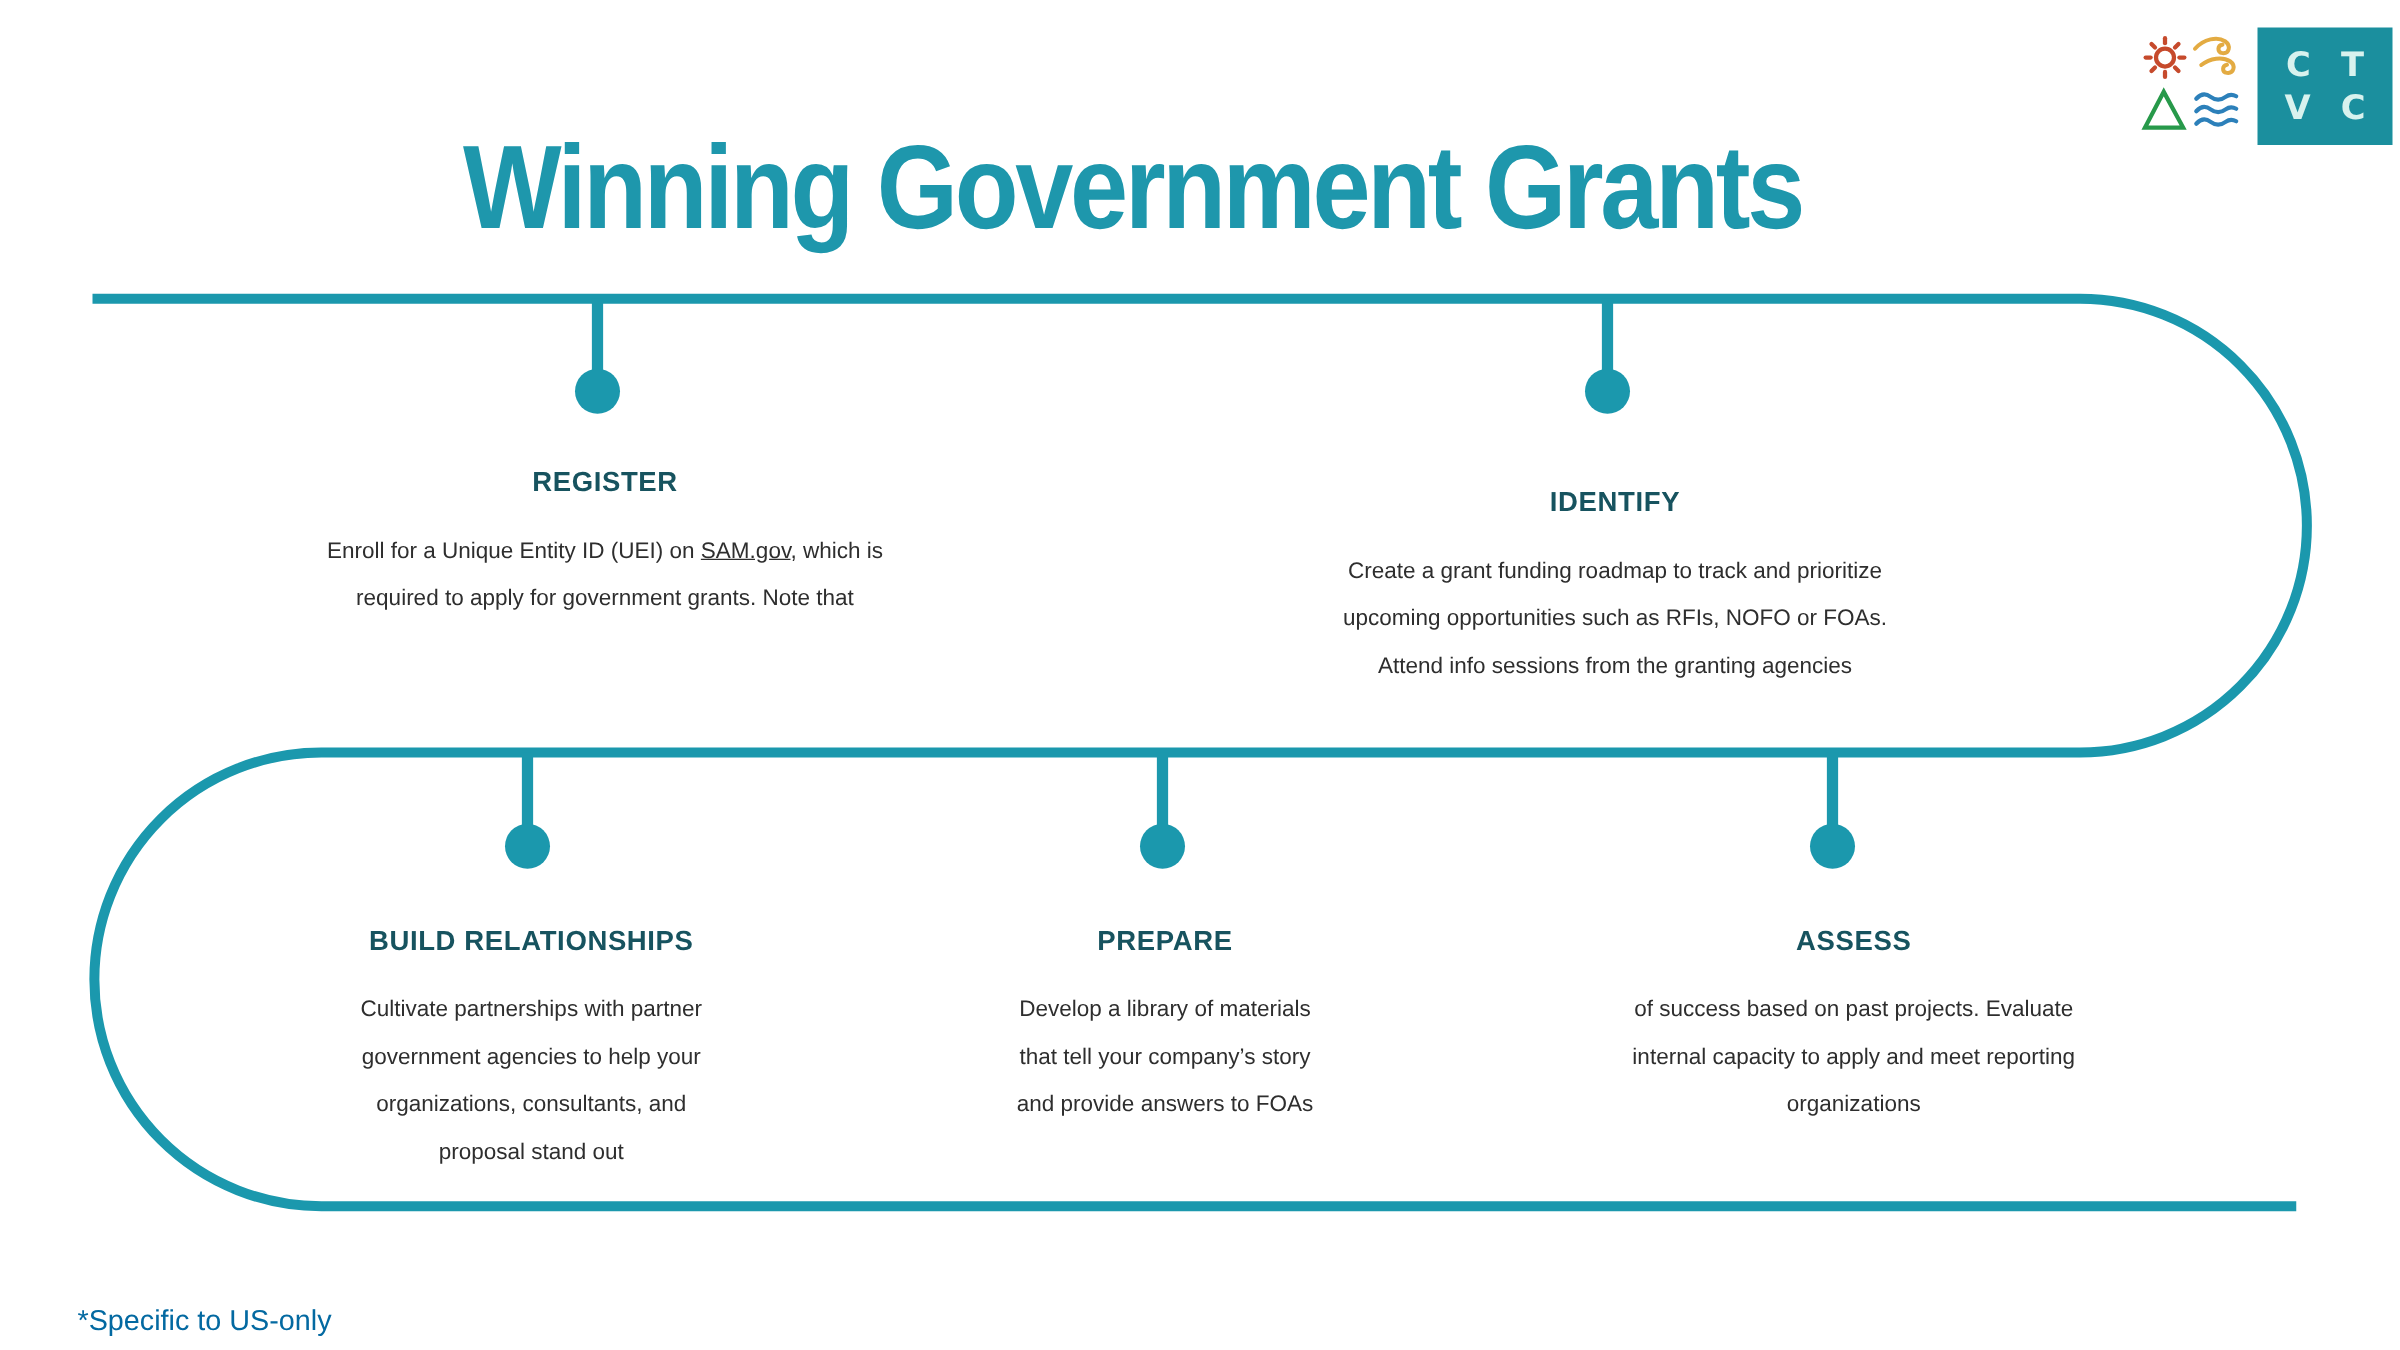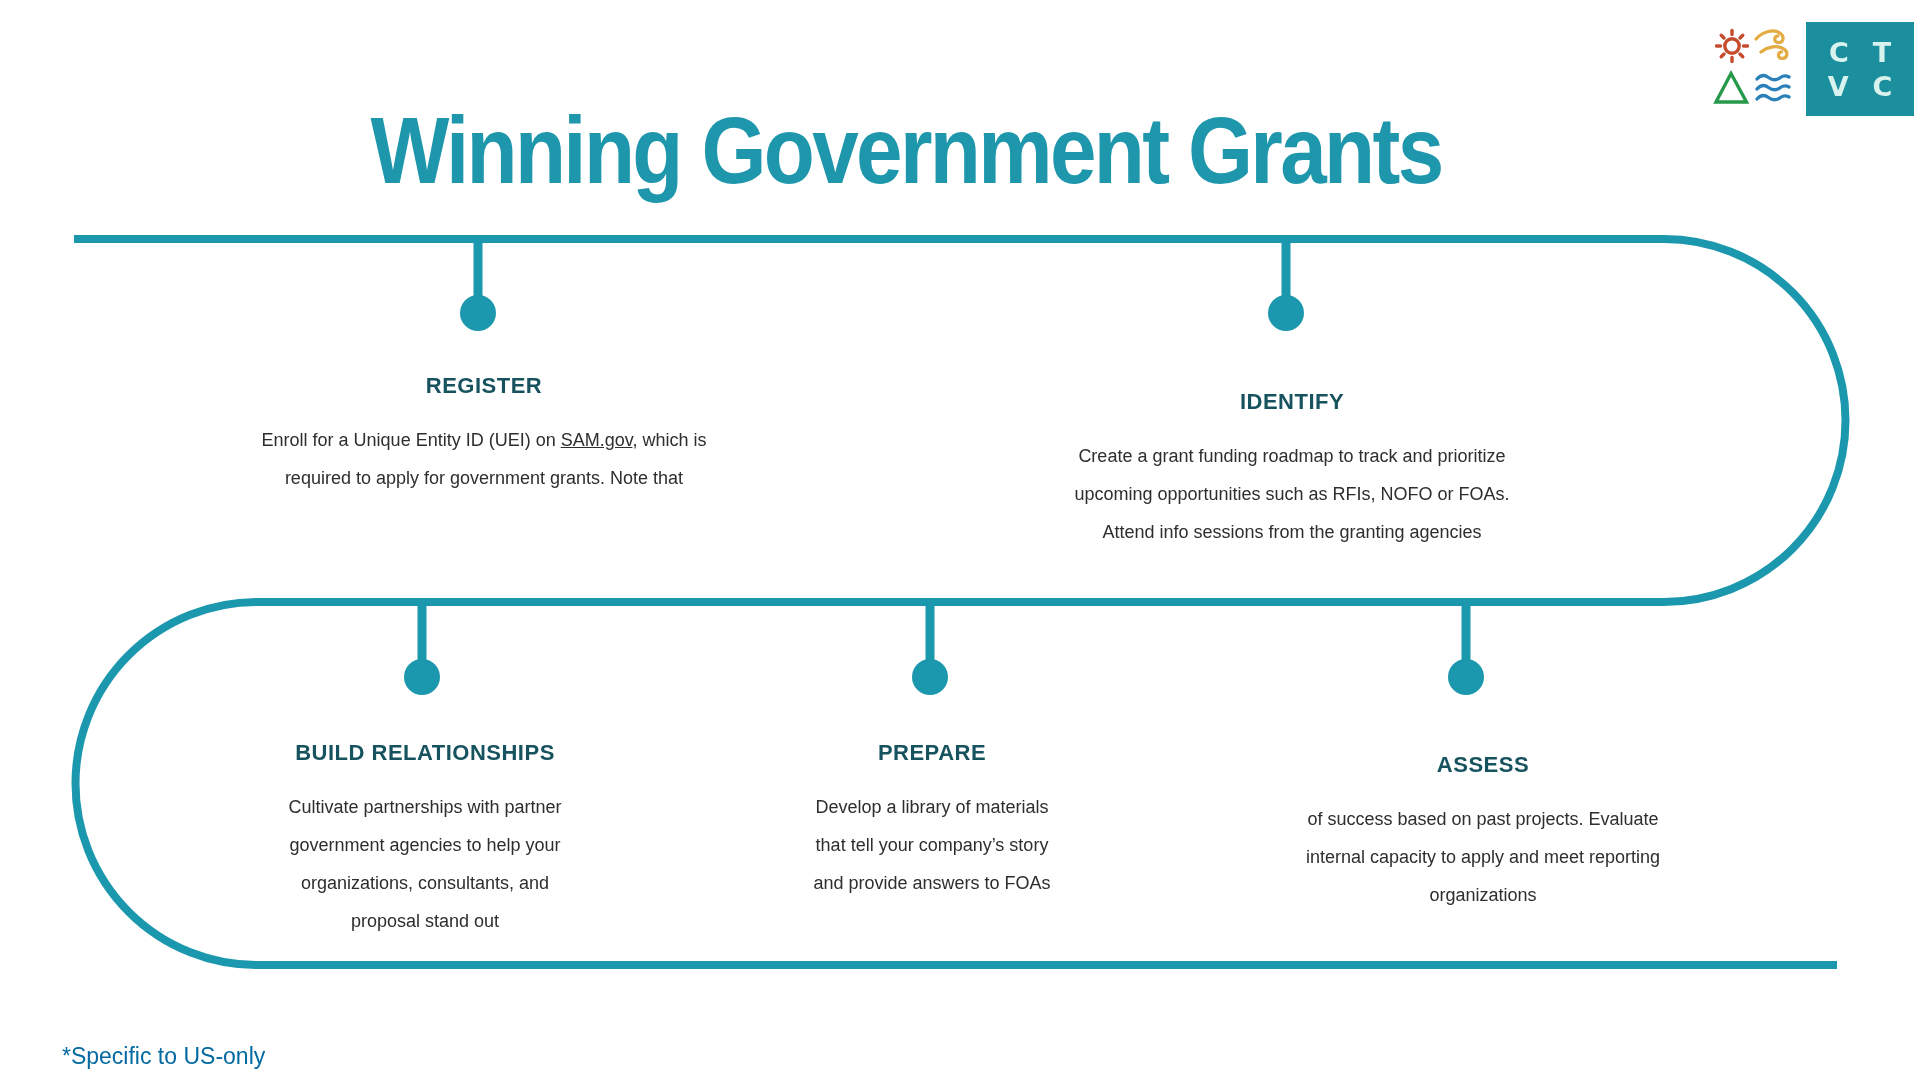--- a/index.html
+++ b/index.html
@@ -46,21 +46,21 @@
   }
   .step .bline {
     font-size:18px; line-height:38px; color:#2e2e2e; white-space:nowrap;
   }
   .samlink { text-decoration:underline; color:inherit; cursor:pointer; }
 
   .step-register  { left:134px;  top:368px; width:700px; }
   .step-identify  { left:942px;  top:384px; width:700px; }
   .step-build     { left:195px;  top:735px; width:460px; }
   .step-prepare   { left:732px;  top:735px; width:400px; }
-  .step-assess    { left:1183px; top:735px; width:600px;margin-top:12px; }
+  .step-assess    { left:1183px; top:735px; width:600px; }
 
   
   .footnote {
     position:absolute; left:62px; top:1043px;
     font-size:23px; color:#0369a1;
   }
 </style>
 </head>
 <body>
 

